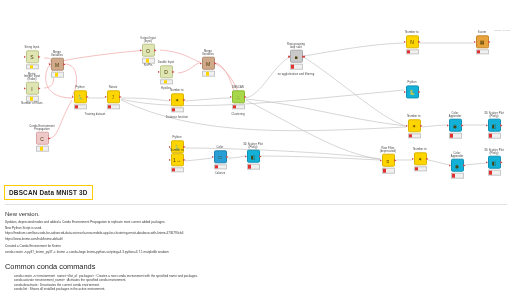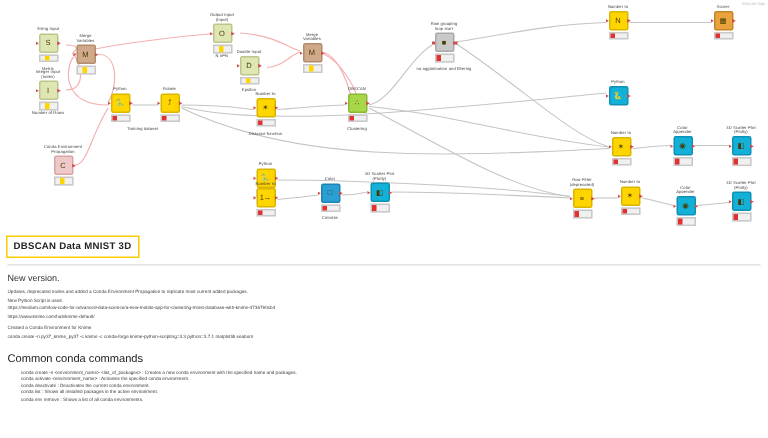--- a/index.html
+++ b/index.html
@@ -2,21 +2,21 @@
 <html><head>
 <meta charset="utf-8">
 <style>
   html,body{margin:0;padding:0;}
   body{
     width:512px;height:292px;overflow:hidden;
     background:#ffffff;
     font-family:"Liberation Sans", sans-serif;
     -webkit-font-smoothing:none;
   }
-  #root{position:relative;width:512px;height:236px;}
+  #root{position:relative;width:512px;height:236px;margin-top:28px;}
 
   
   #canvas{position:absolute;left:0;top:0;width:512px;height:152px;background:#ffffff;overflow:hidden;}
   #wires{position:absolute;left:0;top:0;width:512px;height:152px;}
 
   .node{position:absolute;transform:translate(-50%,-50%);width:46px;text-align:center;}
   .node .ntitle{
     font-size:2.7px;line-height:3.2px;color:#3c3c3c;
     white-space:pre-line;margin-bottom:1px;letter-spacing:.1px;
   }

